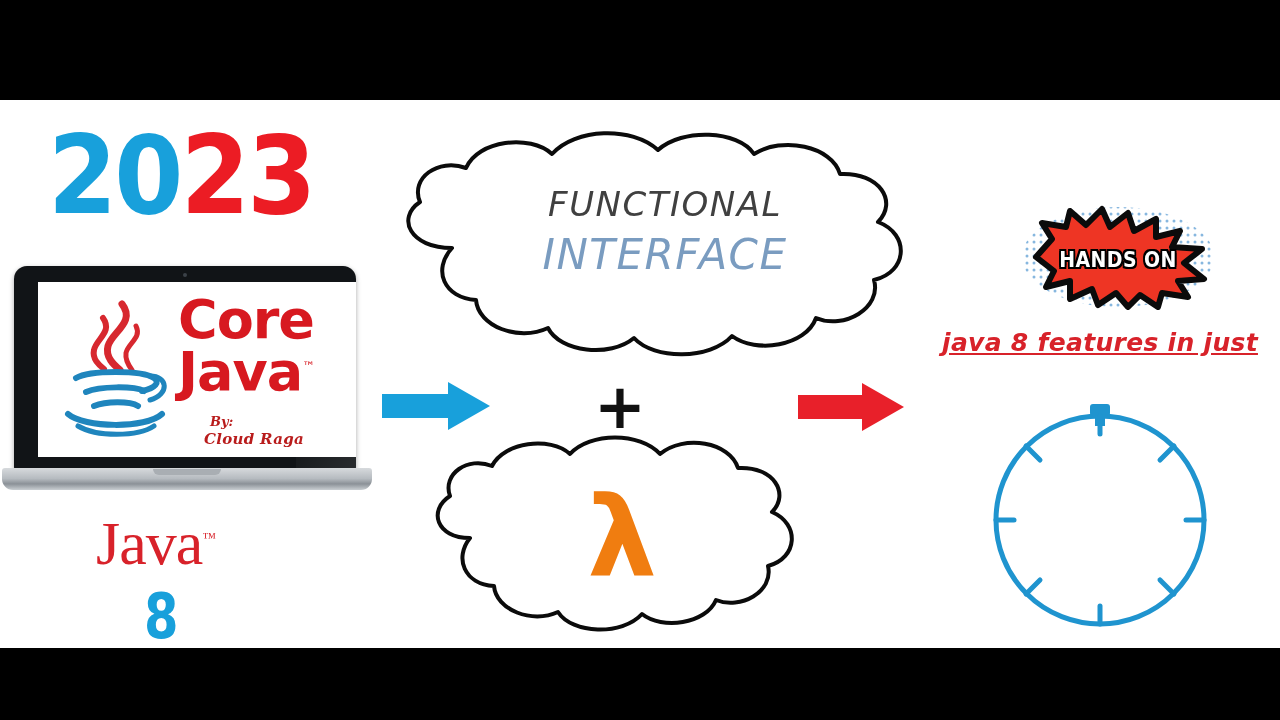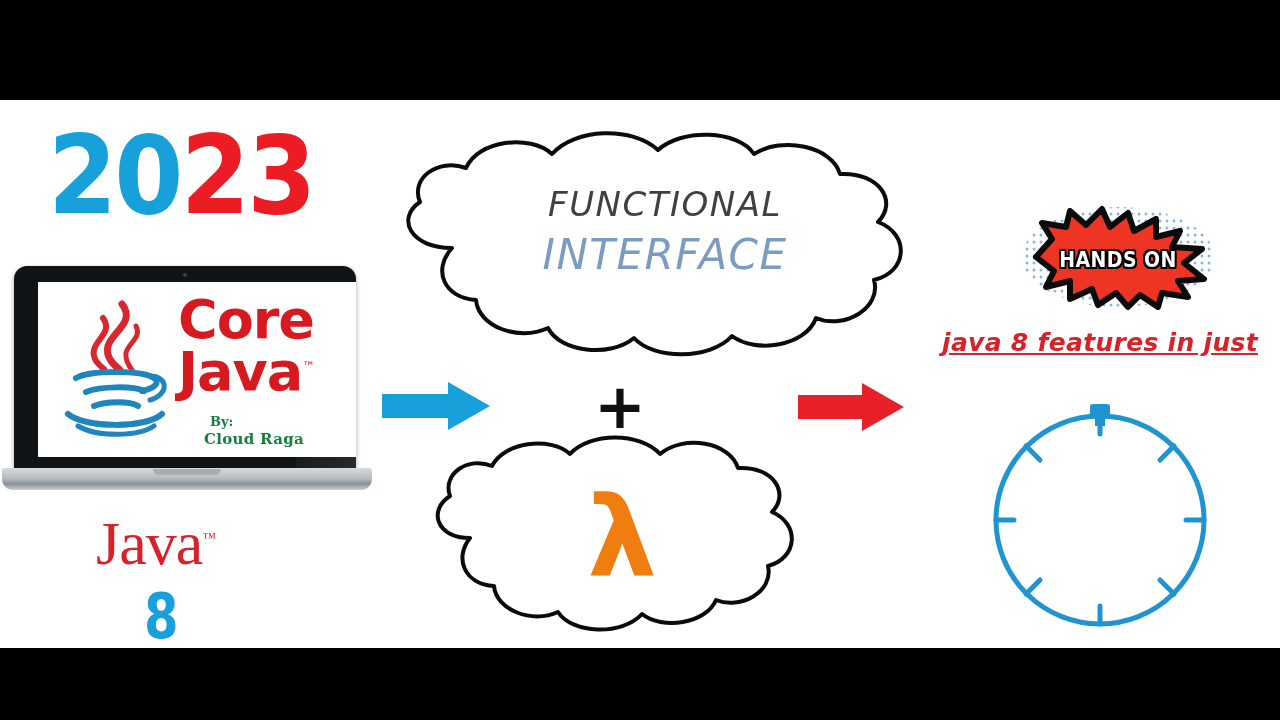--- a/index.html
+++ b/index.html
@@ -66,21 +66,21 @@
   #corejava {
     position:absolute; left:140px; top:12px; width:176px;
     color:#d71920; font-family:"DejaVu Sans", sans-serif; font-weight:bold;
     line-height:.96; text-align:left;
   }
   #corejava .cj-core { display:block; font-size:54px; letter-spacing:-1px; }
   #corejava .cj-java { display:block; font-size:54px; letter-spacing:-1px; position:relative; }
   #corejava .tm { font-size:13px; vertical-align:super; font-weight:normal; }
   #byline {
     position:absolute; left:166px; top:132px; width:150px;
-    color:#15803d; font-family:"DejaVu Serif", serif; font-weight:bold; 
+    color:#b91c1c; font-family:"DejaVu Serif", serif; font-weight:bold; font-style:italic;
     font-size:13px; line-height:1.25; text-align:left;
   }
   #byline .by-lbl { display:block; padding-left:6px; }
   #byline .by-name { display:block; font-size:15px; letter-spacing:.3px; }
 
   
   #java-word {
     position:absolute; left:96px; top:412px;
     font-family:Liberation Serif, serif; font-weight:normal;
     font-size:62px; color:#d8222a; line-height:1; letter-spacing:-1px;

